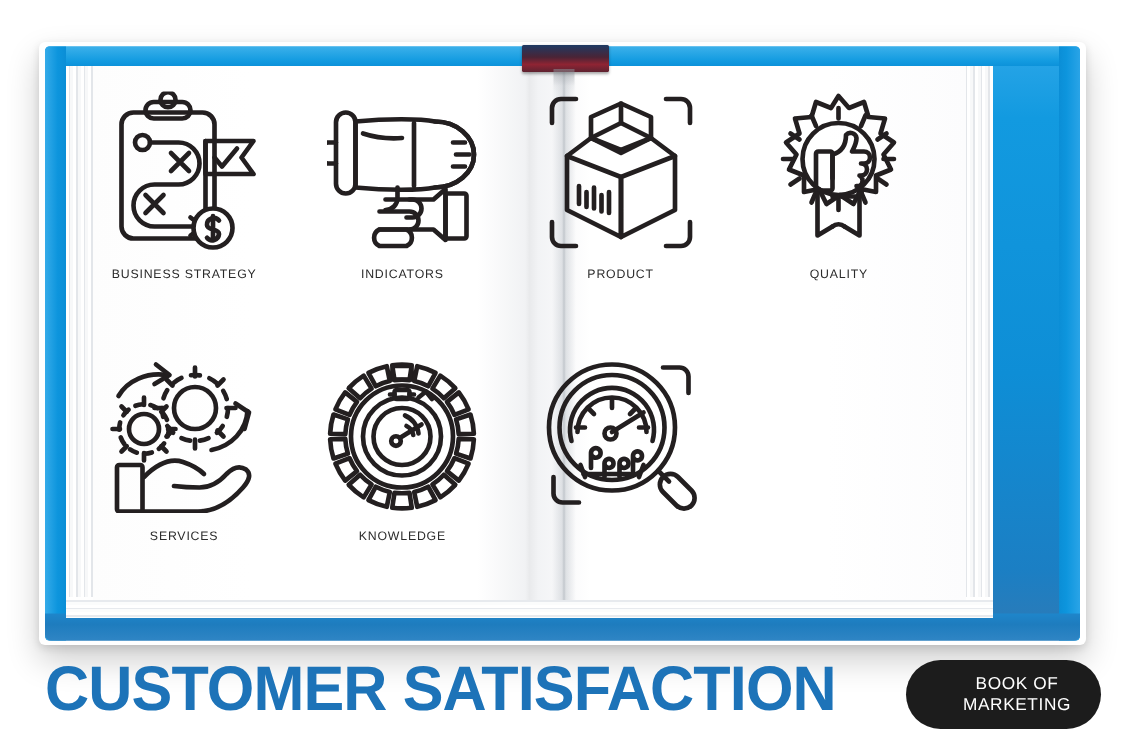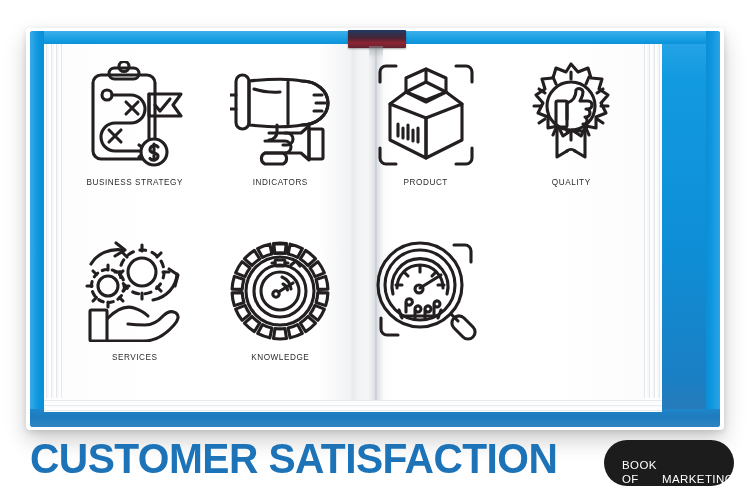--- a/index.html
+++ b/index.html
@@ -73,21 +73,21 @@
     border-radius:1px;
     box-shadow:0 1px 2px rgba(0,0,0,.35);
   }
   .bookmark-tail{
     position:absolute;left:369px;top:46px;width:14px;height:16px;
     background:linear-gradient(180deg,rgba(140,145,152,.55) 0%,rgba(200,204,209,.15) 70%,rgba(255,255,255,0) 100%);
   }
 
   
   .grid{
-    position:absolute;left:62px;top:48px;width:582px;height:350px;
+    position:absolute;left:50px;top:48px;width:582px;height:350px;
     display:grid;grid-template-columns:repeat(4,1fr);grid-template-rows:repeat(2,1fr);
   }
   .cell{display:flex;flex-direction:column;align-items:center;justify-content:flex-start;padding-top:8px;}
   .icon-wrap{width:104px;height:118px;display:flex;align-items:center;justify-content:center;}
   .icon-wrap svg{display:block;}
   .cap{
     margin-top:4px;
     font-size:8.2px;letter-spacing:.55px;color:#2b2b2b;text-align:center;
     line-height:1.32;font-weight:400;
   }
@@ -97,21 +97,21 @@
     position:absolute;left:30px;top:437px;
     font-size:42px;line-height:44px;font-weight:700;
     color:#1d73b8;letter-spacing:-0.6px;
     font-family:"Liberation Sans","DejaVu Sans",sans-serif;
     transform:scaleX(.97);transform-origin:left center;
     white-space:nowrap;
   }
   .badge{
     position:absolute;left:604px;top:440px;width:130px;height:46px;
     background:#1c1c1c;border-radius:23px;
-    display:flex;align-items:flex-end;justify-content:center;
+    display:flex;flex-direction:column;align-items:center;justify-content:center;
     padding-left:18px;box-sizing:border-box;
   }
   .badge-l1,.badge-l2{color:#ffffff;font-size:11.5px;line-height:14px;letter-spacing:.4px;}
 </style>
 </head>
 <body>
 
 <div id="stage">
 
   <div class="book-shadow"></div>

